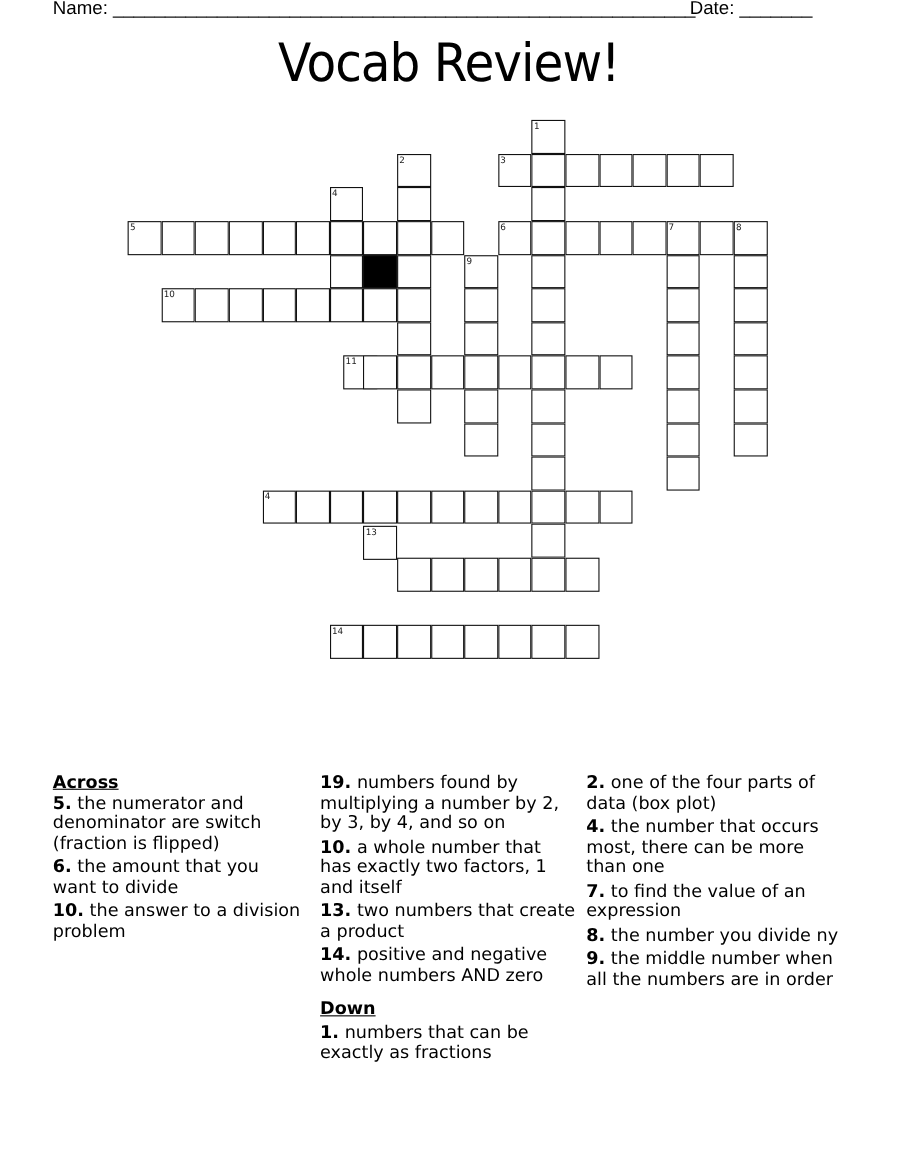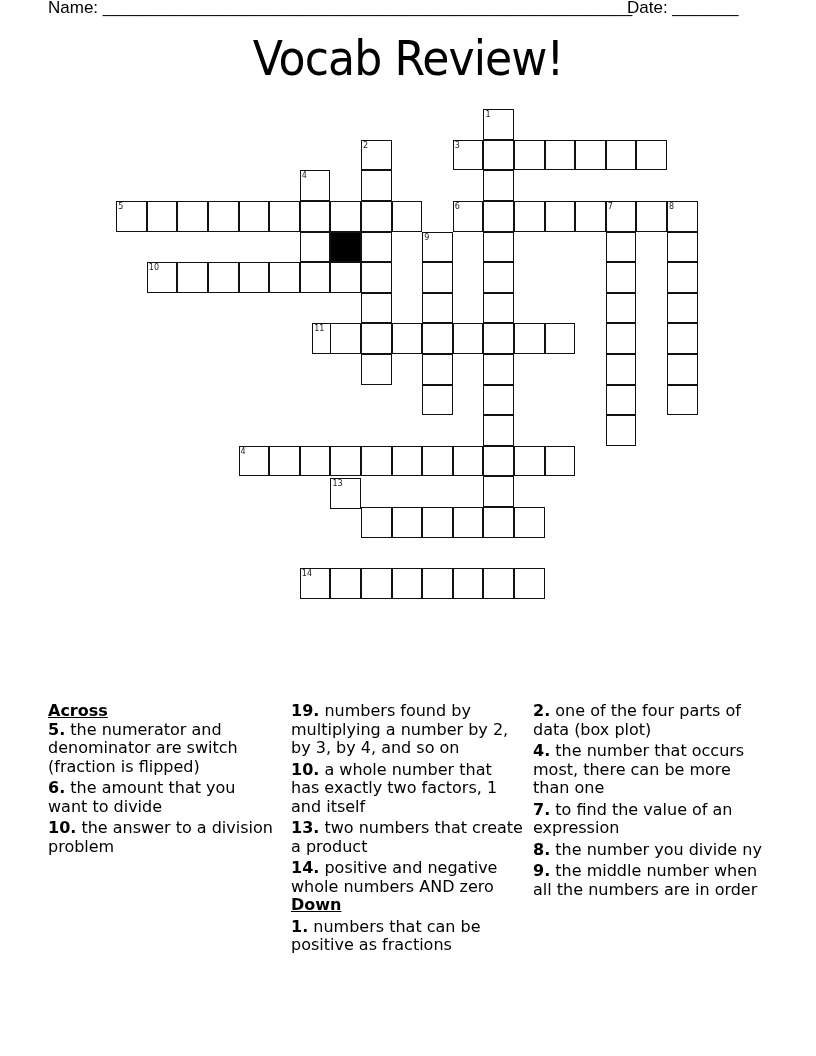--- a/index.html
+++ b/index.html
@@ -164,23 +164,23 @@
   <div class="section-head">Across</div>
   <div class="clue"><b>5.</b> <span>the numerator and denominator are switch (fraction is flipped)</span></div>
   <div class="clue"><b>6.</b> <span>the amount that you want to divide</span></div>
   <div class="clue"><b>10.</b> <span>the answer to a division problem</span></div>
 </div>
 
 <div class="clues col2">
   <div class="clue"><b>19.</b> <span>numbers found by multiplying a number by 2, by 3, by 4, and so on</span></div>
   <div class="clue"><b>10.</b> <span>a whole number that has exactly two factors, 1 and itself</span></div>
   <div class="clue"><b>13.</b> <span>two numbers that create a product</span></div>
-  <div class="clue" style="margin-bottom:0"><b>14.</b> <span>positive and negative whole numbers AND zero</span></div>
+  <div class="clue" style="margin-bottom:12px"><b>14.</b> <span>positive and negative whole numbers AND zero</span></div>
   <div class="section-head" style="margin-bottom:3px">Down</div>
-  <div class="clue"><b>1.</b> <span>numbers that can be positive as fractions</span></div>
+  <div class="clue"><b>1.</b> <span>numbers that can be exactly as fractions</span></div>
 </div>
 
 <div class="clues col3">
   <div class="clue"><b>2.</b> <span>one of the four parts of data (box plot)</span></div>
   <div class="clue"><b>4.</b> <span>the number that occurs most, there can be more than one</span></div>
   <div class="clue"><b>7.</b> <span>to find the value of an expression</span></div>
   <div class="clue"><b>8.</b> <span>the number you divide ny</span></div>
   <div class="clue"><b>9.</b> <span>the middle number when all the numbers are in order</span></div>
 </div>
 

